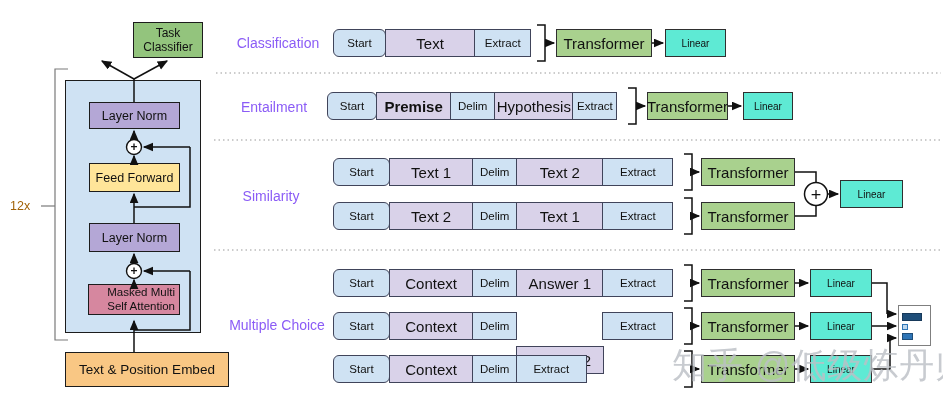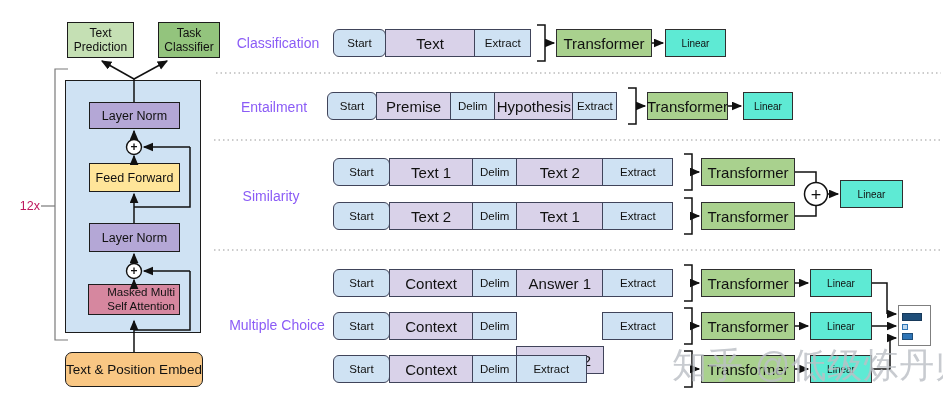--- a/index.html
+++ b/index.html
@@ -10,21 +10,21 @@
   
   .abox{position:absolute;box-sizing:border-box;border:1.4px solid #1c1c1c;
         display:flex;align-items:center;justify-content:center;text-align:center;z-index:2;}
   .container-blue{position:absolute;box-sizing:border-box;background:#cfe2f3;border:1.5px solid #1c1c1c;z-index:1;}
   .green-light{background:#c5e0b4;}
   .green{background:#93c47d;}
   .purple-box{background:#b4a7d6;}
   .yellow-box{background:#ffe599;}
   .pink-box{background:#d6879f;}
   .orange-box{background:#f9c784;}
-  .repeat-label{position:absolute;font-size:12.5px;color:#be185d;z-index:2;text-align:right;}
+  .repeat-label{position:absolute;font-size:12.5px;color:#a16207;z-index:2;}
   
   .tasklabel{position:absolute;font-size:14px;color:#8b5cf6;text-align:center;z-index:2;}
   .seqrow{position:absolute;display:flex;height:28px;z-index:2;}
   .cell{box-sizing:border-box;height:28px;border:1.4px solid #40445a;margin-left:-1.4px;
         display:flex;align-items:center;justify-content:center;white-space:nowrap;}
   .cell:first-child{margin-left:0;border-radius:6px;}
   .blue{background:#cfe2f3;}
   .purple{background:#d9d2e9;}
   .sm{font-size:11.5px;}
   .lg{font-size:15px;}
@@ -45,44 +45,43 @@
   .watermark{position:absolute;left:672px;top:342px;font-size:35px;color:#bcc0c6;opacity:.82;
              letter-spacing:1px;white-space:nowrap;z-index:4;}
 </style>
 </head>
 <body>
 
 <div class="canvas">
 
   <div class="container-blue" style="left:65px;top:80px;width:136px;height:253px;"></div>
 
-  <div class="abox green-light" style="left:67px;top:22px;width:67px;height:36px;font-size:12px;line-height:1.2;">Text Prediction</div>
-  <div class="abox green" style="left:133px;top:22px;width:62px;height:36px;font-size:12px;line-height:1.2;margin-left:25px;">Task Classifier</div>
+  <div class="abox green" style="left:133px;top:22px;width:70px;height:36px;font-size:12px;line-height:1.2;">Task Classifier</div>
 
   <div class="abox purple-box" style="left:89px;top:102px;width:91px;height:27px;font-size:12.5px;">Layer Norm</div>
   <div class="abox yellow-box" style="left:89px;top:163px;width:91px;height:29px;font-size:12.5px;">Feed Forward</div>
   <div class="abox purple-box" style="left:89px;top:223px;width:91px;height:29px;font-size:12.5px;">Layer Norm</div>
   <div class="abox pink-box" style="left:88px;top:284px;width:92px;height:31px;font-size:11.5px;line-height:1.15;padding:8px 4px;text-align:right;">Masked Multi Self Attention</div>
-  <div class="abox orange-box" style="left:65px;top:352px;width:138px;height:35px;font-size:13.5px;border-radius:7px;">Text &amp; Position Embed</div>
+  <div class="abox orange-box" style="left:65px;top:352px;width:164px;height:35px;font-size:13.5px;">Text &amp; Position Embed</div>
 
   <div class="repeat-label" style="left:10px;top:199px;width:30px;">12x</div>
 
   <div class="tasklabel" style="left:228px;top:35px;width:100px;">Classification</div>
   <div class="seqrow" style="left:333px;top:29px;">
     <div class="cell blue sm" style="width:53px;">Start</div>
     <div class="cell purple lg" style="width:91px;">Text</div>
     <div class="cell blue sm" style="width:57px;">Extract</div>
   </div>
   <div class="tbox" style="left:556px;top:29px;width:96px;height:28px;">Transformer</div>
   <div class="lbox" style="left:665px;top:29px;width:61px;height:28px;">Linear</div>
 
   <div class="tasklabel" style="left:228px;top:99px;width:92px;">Entailment</div>
   <div class="seqrow" style="left:327px;top:92px;">
     <div class="cell blue sm" style="width:50px;">Start</div>
-    <div class="cell purple lg" style="width:76px;">Premise</div>
+    <div class="cell purple lg" style="width:76px;font-weight:bold;">Premise</div>
     <div class="cell blue sm" style="width:45px;">Delim</div>
     <div class="cell purple lg" style="width:80px;">Hypothesis</div>
     <div class="cell blue sm" style="width:45px;">Extract</div>
   </div>
   <div class="tbox" style="left:647px;top:92px;width:81px;height:28px;">Transformer</div>
   <div class="lbox" style="left:743px;top:92px;width:50px;height:28px;">Linear</div>
 
   <div class="tasklabel" style="left:226px;top:188px;width:90px;">Similarity</div>
   <div class="seqrow" style="left:333px;top:158px;">
     <div class="cell blue sm" style="width:57px;">Start</div>

